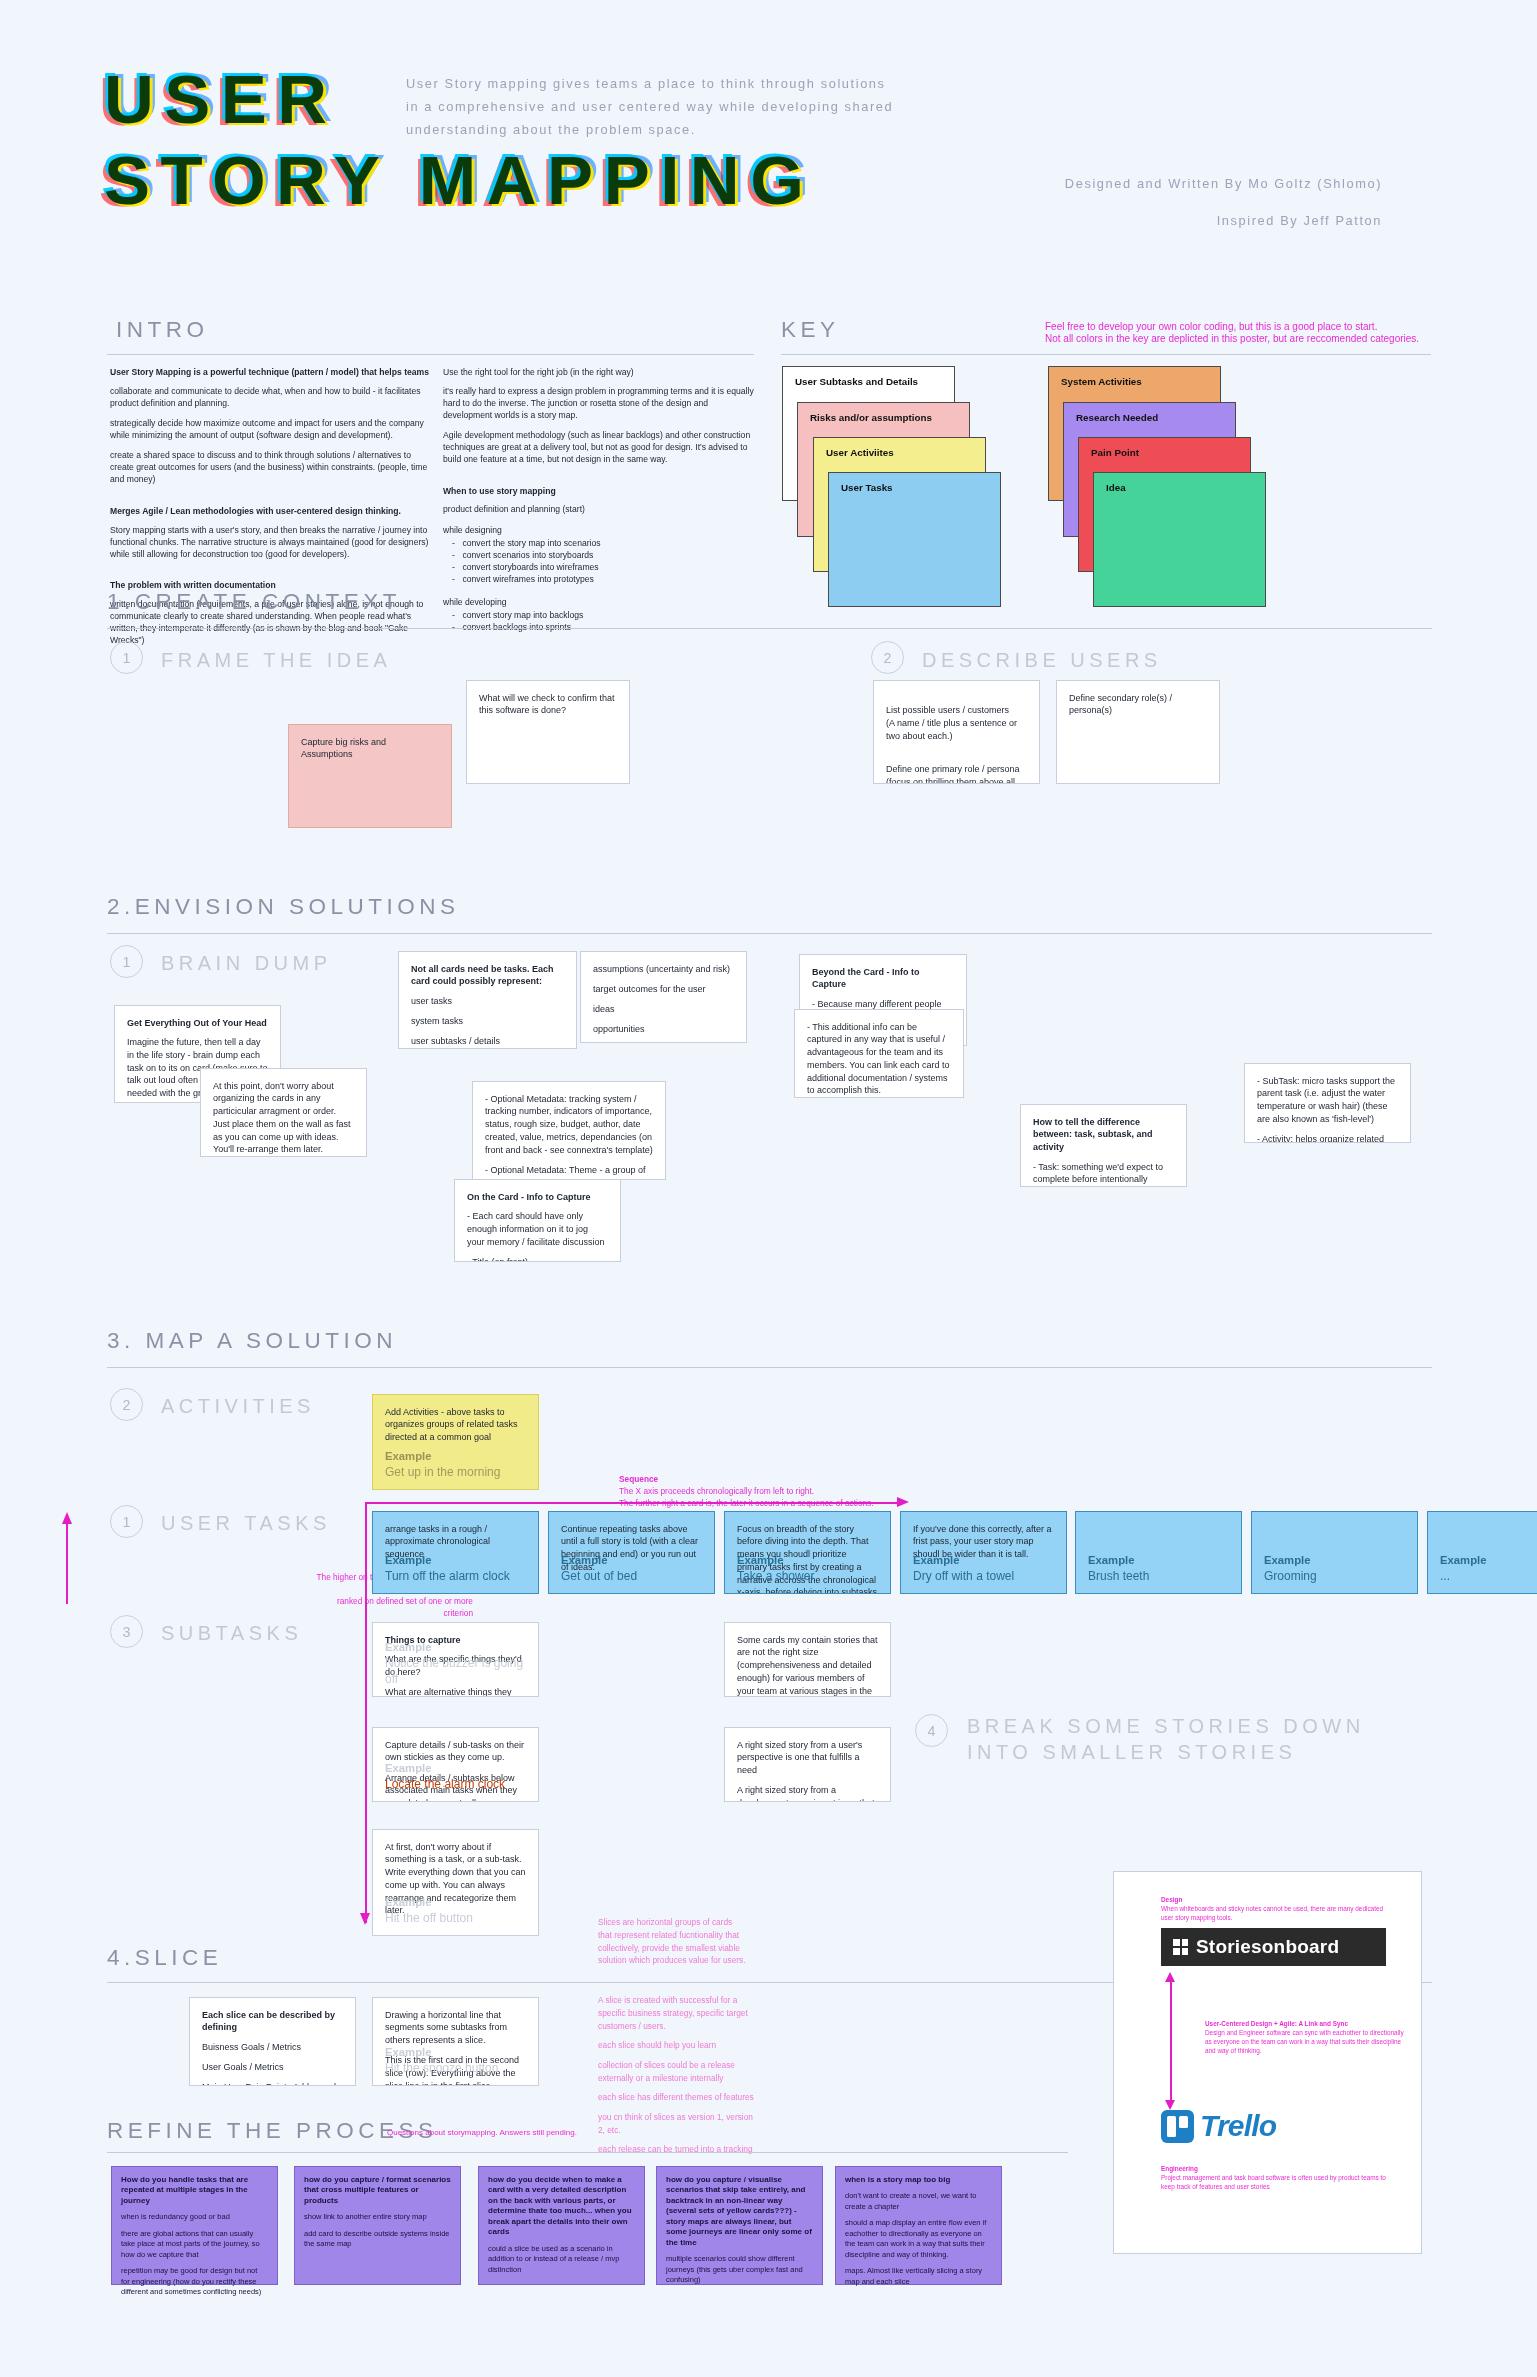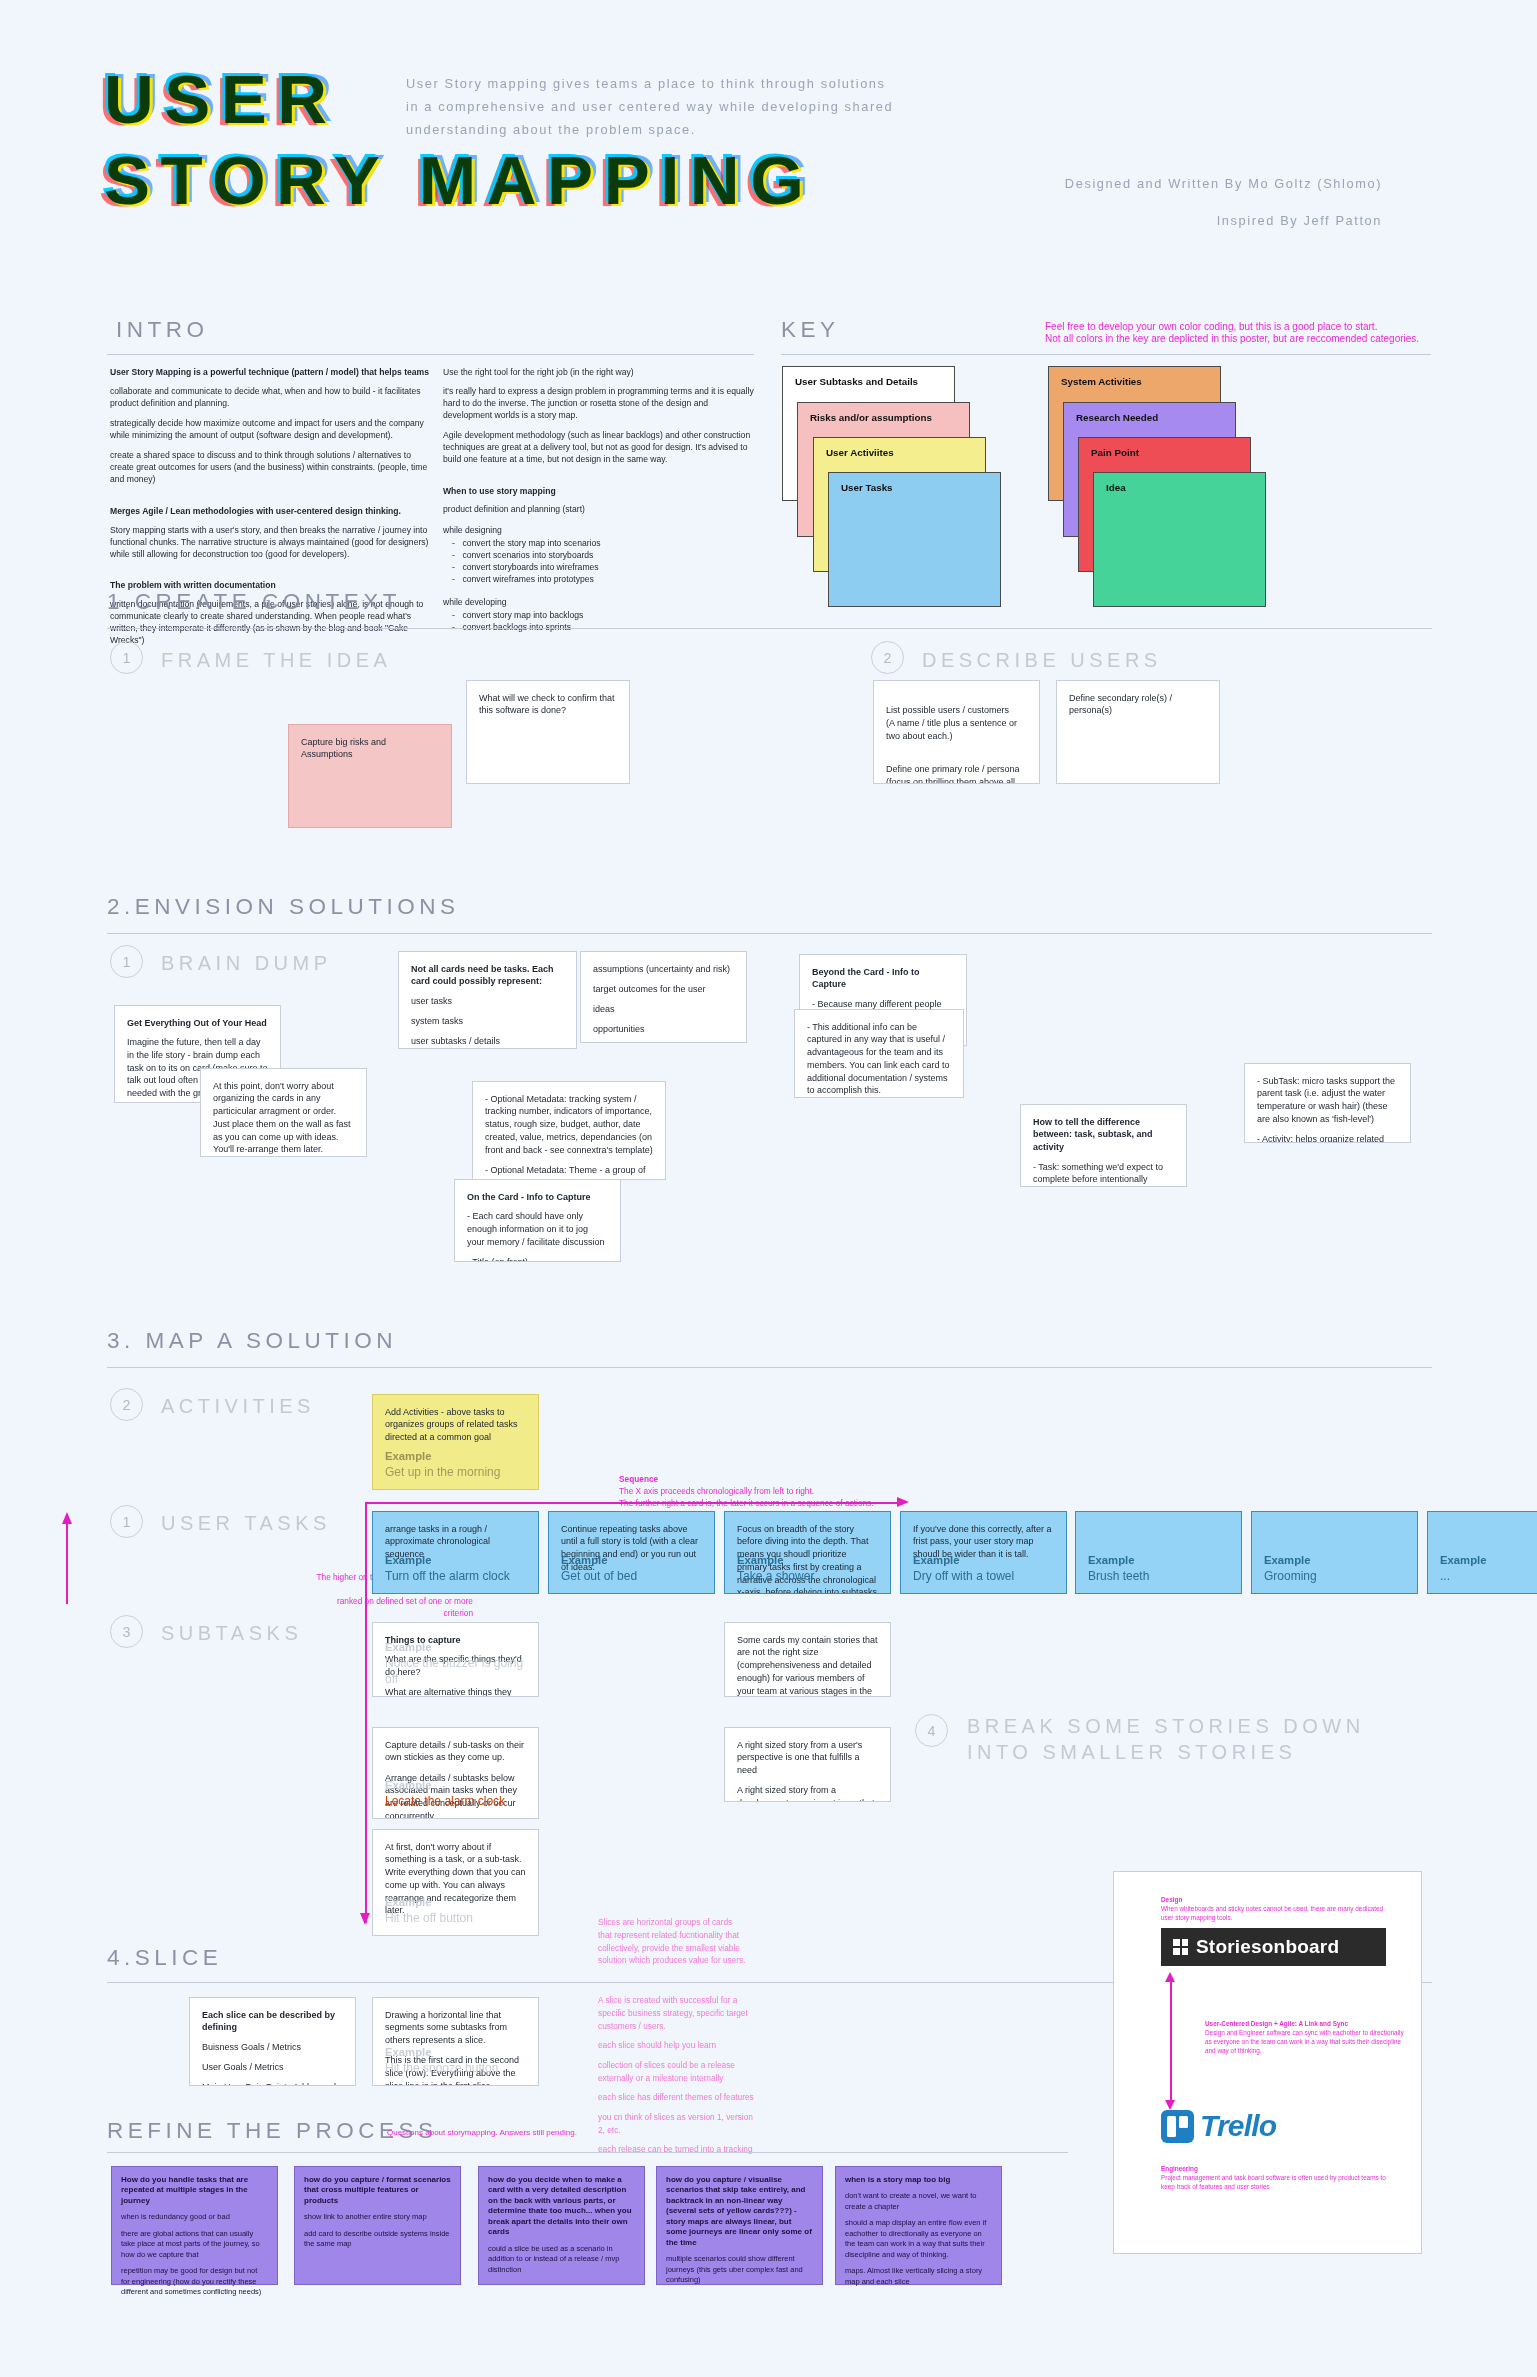--- a/index.html
+++ b/index.html
@@ -377,21 +377,21 @@
   <div class="card" style="left:372px;top:1622px;width:167px;height:75px;">
     <span class="t">Things to capture</span>
     <p>What are the specific things they'd do here?</p>
     <p>What are alternative things they could possibly do?</p>
 
     <div class="ex-wrap">
         <div class="ex-lbl" style="color:#c8cdd6;">Example</div>
     <div class="ex-val" style="color:#c8cdd6;">Notice the buzzer is going off</div>
       </div>
   </div>
-  <div class="card" style="left:372px;top:1727px;width:167px;height:92px;">
+  <div class="card" style="left:372px;top:1727px;width:167px;height:75px;">
     <p>Capture details / sub-tasks on their own stickies as they come up.</p>
     <p>Arrange details / subtasks below associated main tasks when they are related conceptually or occur concurrently.</p>
     <div class="ex-wrap">
         <div class="ex-lbl" style="color:#c8cdd6;">Example</div>
     <div class="ex-val" style="color:#c2410c;">Locate the alarm clock</div>
       </div>
   </div>
   <div class="card" style="left:372px;top:1829px;width:167px;height:107px;">
     <p>At first, don't worry about if something is a task, or a sub-task. Write everything down that you can come up with. You can always  rearrange and recategorize them later.</p>
     <div class="ex-wrap">

